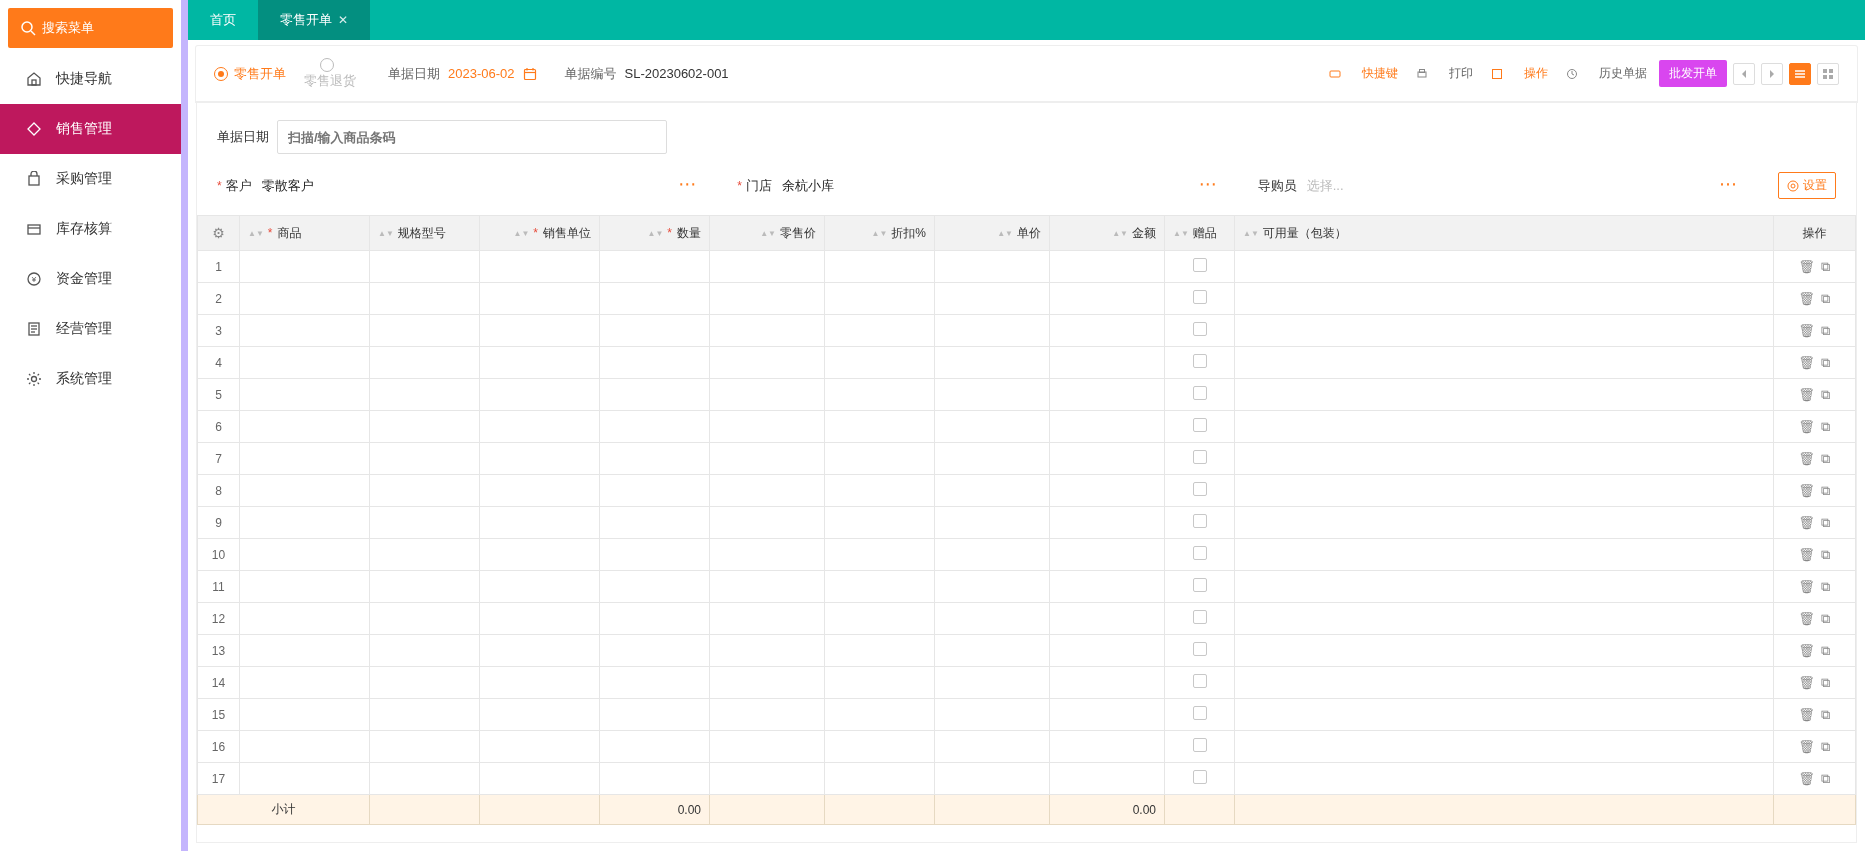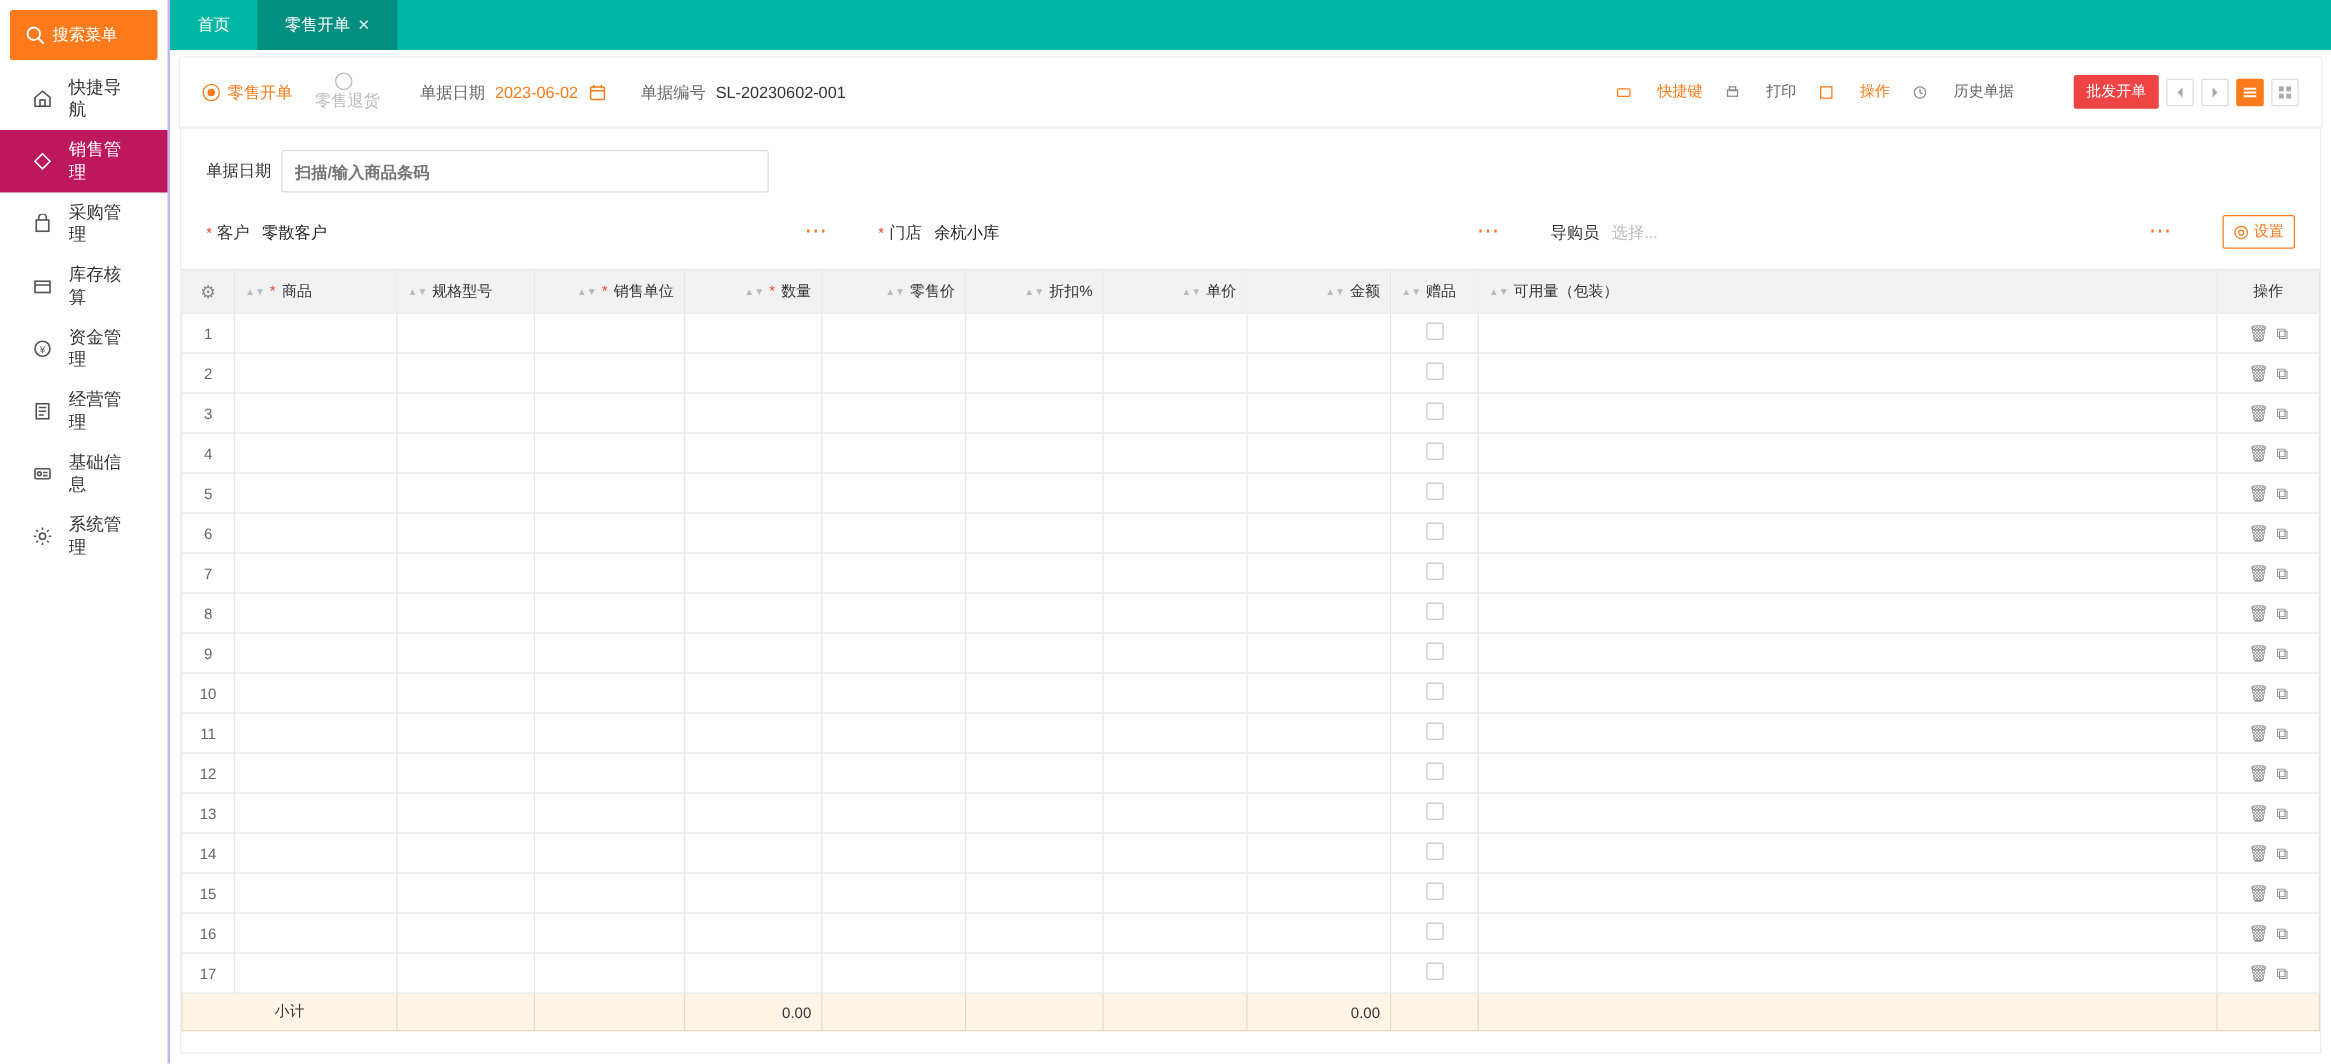--- a/index.html
+++ b/index.html
@@ -1,18 +1,18 @@
 <!DOCTYPE html>
 <html><head>
 <meta charset="utf-8">
 <style>
 * { margin:0; padding:0; box-sizing:border-box; }
 body { font-family:"Microsoft YaHei",Arial,sans-serif; font-size:12px; color:#333; background:#fff; overflow:hidden; }
 .app { display:flex; height:851px; width:1865px; }
-.sidebar { width:136px; background:#fff; border-right:2px solid #c4b5fd; flex-shrink:0; }
+.sidebar { width:188px; background:#fff; border-right:7px solid #c4b5fd; flex-shrink:0; }
 .search-menu { height:40px; background:#ff7a1a; color:#fff; display:flex; align-items:center; padding:0 12px; margin:8px 8px 4px 8px; border-radius:2px; cursor:pointer; font-size:13px; font-weight:500; }
 .search-menu .si { margin-right:6px; }
 .menu { margin-top:6px; }
 .menu-item { height:50px; display:flex; align-items:center; padding:0 26px; cursor:pointer; font-size:14px; color:#333; }
 .menu-item.active { background:#be185d; color:#fff; }
 .menu-item .mi { margin-right:12px; width:18px; text-align:center; }
 
 .main { flex:1; display:flex; flex-direction:column; min-width:0; }
 .tabs { height:40px; background:#00b7a3; display:flex; align-items:stretch; color:#fff; }
 .tab { padding:0 22px; display:flex; align-items:center; font-size:13px; cursor:pointer; position:relative; }
@@ -27,21 +27,21 @@
 .radio.on .dot { border-color:#ff7a1a; }
 .radio.on .dot::after { content:""; width:6px; height:6px; background:#ff7a1a; border-radius:50%; }
 .radio.off { color:#bbb;flex-direction:column; }
 .lab { font-size:13px; color:#666; margin-left:14px; margin-right:8px; }
 .val { font-size:13px; }
 .red { color:#ff7a1a; }
 .cal { color:#ff7a1a; margin-left:8px; margin-right:14px; cursor:pointer; }
 .bar1 .right { margin-left:auto; display:flex; align-items:center; gap:6px; }
 .link { color:#ff7a1a; display:inline-flex; align-items:center; gap:21px; cursor:pointer; font-size:12px; padding:0 6px; }
 .link.gray { color:#666; }
-.primary-btn { background:#ef4444; color:#fff; padding:5px 10px; border-radius:2px; cursor:pointer; font-size:12px;margin-left:36px; }
+.primary-btn { background:#d946ef; color:#fff; padding:5px 10px; border-radius:2px; cursor:pointer; font-size:12px; }
 .nav-btn { width:22px; height:22px; border:1px solid #ddd; display:inline-flex; align-items:center; justify-content:center; color:#aaa; cursor:pointer; border-radius:2px; }
 .nav-btn.on { background:#ff7a1a; border-color:#ff7a1a; color:#fff; }
 
 .panel { margin:0 8px 8px 8px; flex:1; border:1px solid #eee; border-top:none; display:flex; flex-direction:column; overflow:hidden; }
 .barcode-row { padding:18px 20px 10px; display:flex; align-items:center; }
 .barcode-row .bl { font-size:13px; color:#333; margin-right:8px; }
 .barcode-row input { width:390px; height:34px; border:1px solid #ddd; padding:0 10px; font-size:13px; border-radius:2px;font-weight:bold; }
 
 .filter-row { padding:8px 20px 16px; display:flex; align-items:center; }
 .field { display:flex; align-items:center; }
@@ -135,31 +135,20 @@
         <div class="menu-item">
           <span class="mi">
             <svg width="16" height="16" viewBox="0 0 16 16" fill="none" stroke="#555" stroke-width="1.3">
               <rect x="3" y="2" width="10" height="12"></rect>
               <line x1="5" y1="5" x2="11" y2="5"></line>
               <line x1="5" y1="8" x2="11" y2="8"></line>
               <line x1="5" y1="11" x2="9" y2="11"></line>
             </svg>
           </span>
           <span>经营管理</span>
-        </div>
-        <div class="menu-item">
-          <span class="mi">
-            <svg width="16" height="16" viewBox="0 0 16 16" fill="none" stroke="#555" stroke-width="1.3">
-              <rect x="2" y="4" width="12" height="8" rx="1"></rect>
-              <circle cx="5.5" cy="8" r="1.5"></circle>
-              <line x1="8.5" y1="7" x2="12" y2="7"></line>
-              <line x1="8.5" y1="9.5" x2="12" y2="9.5"></line>
-            </svg>
-          </span>
-          <span>基础信息</span>
         </div>
         <div class="menu-item">
           <span class="mi">
             <svg width="16" height="16" viewBox="0 0 16 16" fill="none" stroke="#555" stroke-width="1.3">
               <circle cx="8" cy="8" r="2.5"></circle>
               <path d="M8 1v2M8 13v2M1 8h2M13 8h2M3 3l1.4 1.4M11.6 11.6L13 13M13 3l-1.4 1.4M4.4 11.6L3 13"></path>
             </svg>
           </span>
           <span>系统管理</span>
         </div>

